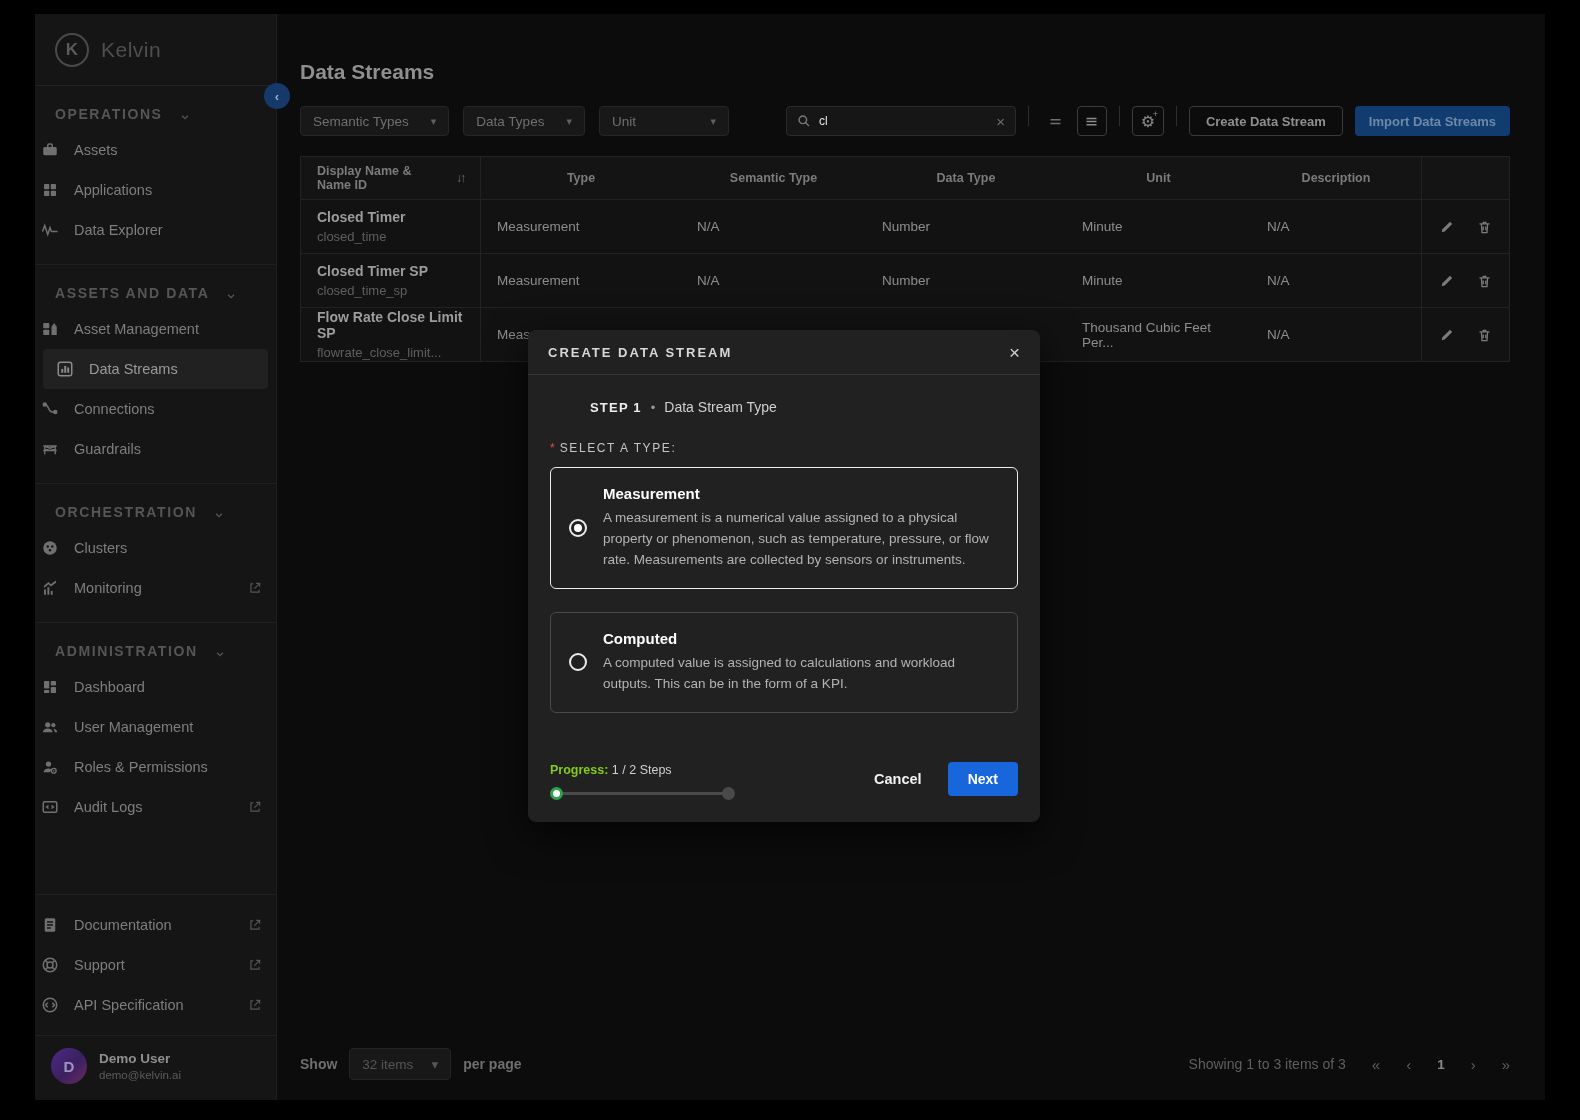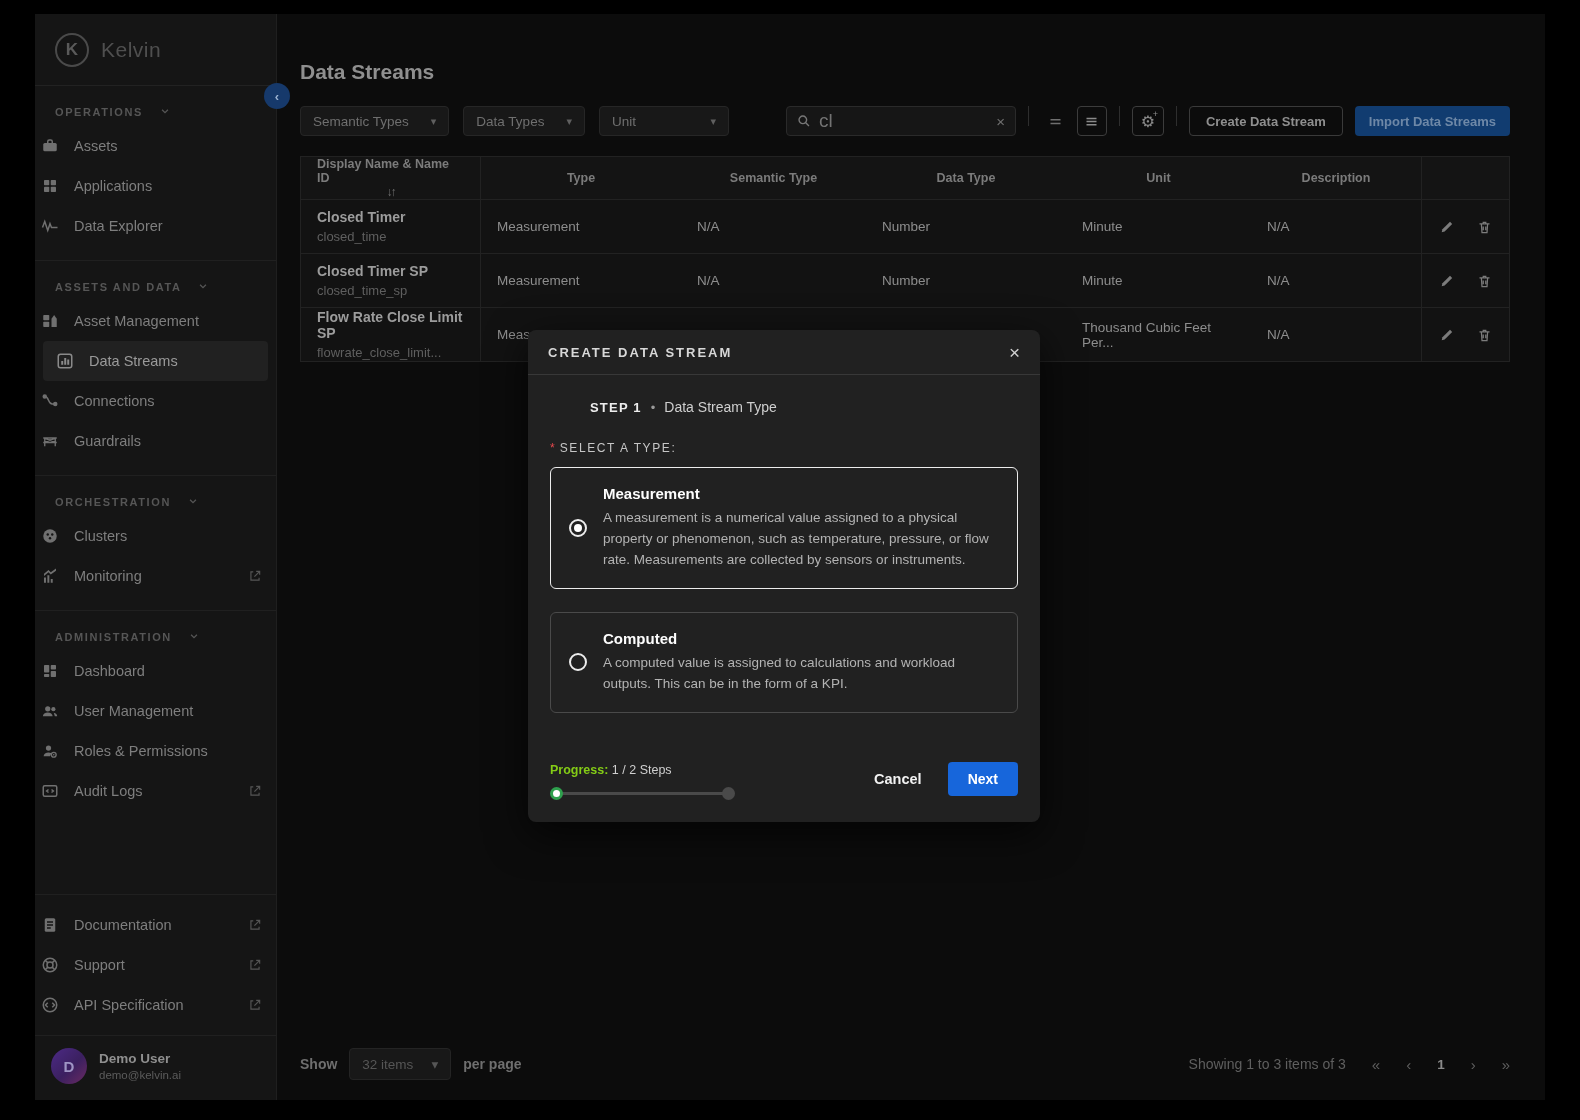--- a/index.html
+++ b/index.html
@@ -11,22 +11,22 @@
   
   .sidebar { width:242px; height:100%; background:#151515; display:flex; flex-direction:column;
     border-right:1px solid #1f1f1f; flex-shrink:0; }
   .logo-row { height:72px; display:flex; align-items:center; padding-left:20px; gap:12px;
     border-bottom:1px solid #222; }
   .logo-circle { width:34px; height:34px; border:2px solid #4a4a4a; border-radius:50%;
     color:#5a5a5a; font-size:17px; font-weight:bold; display:flex; align-items:center; justify-content:center; }
   .logo-text { color:#4f4f4f; font-size:21px; letter-spacing:0.5px; }
   .nav-section { padding:14px 0 6px 0; }
   .nav-section + .nav-section { border-top:1px solid #202020; margin-top:8px; }
-  .section-head { display:flex; align-items:flex-start; gap:17px; padding:6px 20px 8px 20px;
-    color:#565656; font-size:11px; font-weight:bold; letter-spacing:1.6px; }
+  .section-head { display:flex; align-items:flex-end; gap:17px; padding:6px 20px 8px 20px;
+    color:#565656; font-size:14px; font-weight:bold; letter-spacing:1.6px; }
   .section-head svg { stroke:#565656; }
   .nav-item { display:flex; align-items:center; gap:14px; height:40px; padding:0 14px 0 5px;
     color:#7e7e7e; font-size:14.5px; cursor:pointer; }
   .nav-item .icon { width:20px; height:20px; color:#707070; display:flex; align-items:center; justify-content:center; flex-shrink:0; }
   .nav-item.active { background:#212121; border-radius:4px; margin:0 8px; padding:0 6px 0 12px; color:#9a9a9a; }
   .nav-item.active .icon { color:#8a8a8a; }
   .beta-badge { margin-left:auto; background:#41309c; color:#9d8fd8; font-size:11px; font-weight:bold;
     letter-spacing:1px; padding:3px 7px; border-radius:4px; }
   .ext { margin-left:auto; color:#555; display:flex; }
   .sidebar-bottom { margin-top:auto; border-top:1px solid #202020; padding:10px 0; }
@@ -44,21 +44,21 @@
   .main { flex:1; position:relative; padding:46px 35px 0 23px; }
   .page-title { color:#8f8f8f; font-size:21px; font-weight:bold; margin-bottom:22px; }
   .toolbar { display:flex; align-items:flex-start; height:30px; margin-bottom:20px; }
   .filter-select { background:#181818; border:1px solid #262626; border-radius:4px; height:30px;
     display:flex; align-items:center; gap:22px; padding:0 12px; color:#6f6f6f; font-size:13.5px;
     margin-right:14px; cursor:pointer; }
   .filter-select .caret { color:#5f5f5f; font-size:11px; }
   .search-box { margin-left:auto; width:230px; height:30px; background:#161616; border:1px solid #2a2a2a;
     border-radius:4px; display:flex; align-items:center; padding:0 10px; gap:8px; }
   .search-box svg { color:#777; }
-  .search-box input { background:transparent; border:none; outline:none; color:#737373; font-size:19px;
+  .search-box input { background:transparent; border:none; outline:none; color:#e5e5e5; font-size:12px;
     width:160px; font-family:"Liberation Sans", sans-serif; }
   .search-clear { margin-left:auto; color:#6f6f6f; font-size:15px; cursor:pointer; }
   .tb-divider { width:1px; height:20px; background:#2e2e2e; margin:0 12px; }
   .view-toggle { width:30px; height:30px; border-radius:4px; display:flex; align-items:center;
     justify-content:center; color:#6f6f6f; cursor:pointer; }
   .view-toggle.selected { border:1px solid #3c3c3c; color:#8a8a8a; }
   .icon-btn { width:32px; height:30px; border:1px solid #3c3c3c; border-radius:4px; color:#8a8a8a;
     display:flex; align-items:center; justify-content:center; font-size:16px; cursor:pointer; position:relative; }
   .icon-btn .plus { position:absolute; top:2px; right:5px; font-size:9px; color:#8a8a8a; }
   .btn-outline { height:30px; border:1px solid #3a3a3a; border-radius:4px; background:transparent;
@@ -66,21 +66,21 @@
     font-family:"Liberation Sans", sans-serif; }
   .btn-import { height:30px; border:none; border-radius:4px; background:#113c70; color:#6e88a7;
     font-size:13px; font-weight:bold; padding:0 14px; cursor:pointer; font-family:"Liberation Sans", sans-serif; }
 
   
   .table { width:100%; }
   .t-row { display:grid; grid-template-columns:180px 200px 185px 200px 185px 170px 1fr;
     border:1px solid #222; border-top:none; background:#121212; }
   .t-row.t-head { border-top:1px solid #222; background:#141414; }
   .t-cell { padding:0 16px; display:flex; flex-direction:column; justify-content:center; min-height:53px; }
-  .t-head .t-cell { min-height:42px; flex-direction:column; align-items:center; 
+  .t-head .t-cell { min-height:42px; flex-direction:row; align-items:center; gap:8px;
     color:#7b7b7b; font-size:12.5px; font-weight:bold; }
   .t-cell.first { border-right:1px solid #222; }
   .t-cell.actions { border-left:1px solid #222; flex-direction:row; align-items:center;
     justify-content:center; gap:22px; }
   .cell-text { color:#8d8d8d; font-size:13.5px; }
   .row-title { color:#9c9c9c; font-size:14px; font-weight:bold; }
   .row-id { color:#5f5f5f; font-size:13px; margin-top:4px; }
   .sort-ic { color:#6f6f6f; font-size:12px; letter-spacing:-2px; }
   .act-ic { color:#7c7c7c; cursor:pointer; display:flex; }
 

